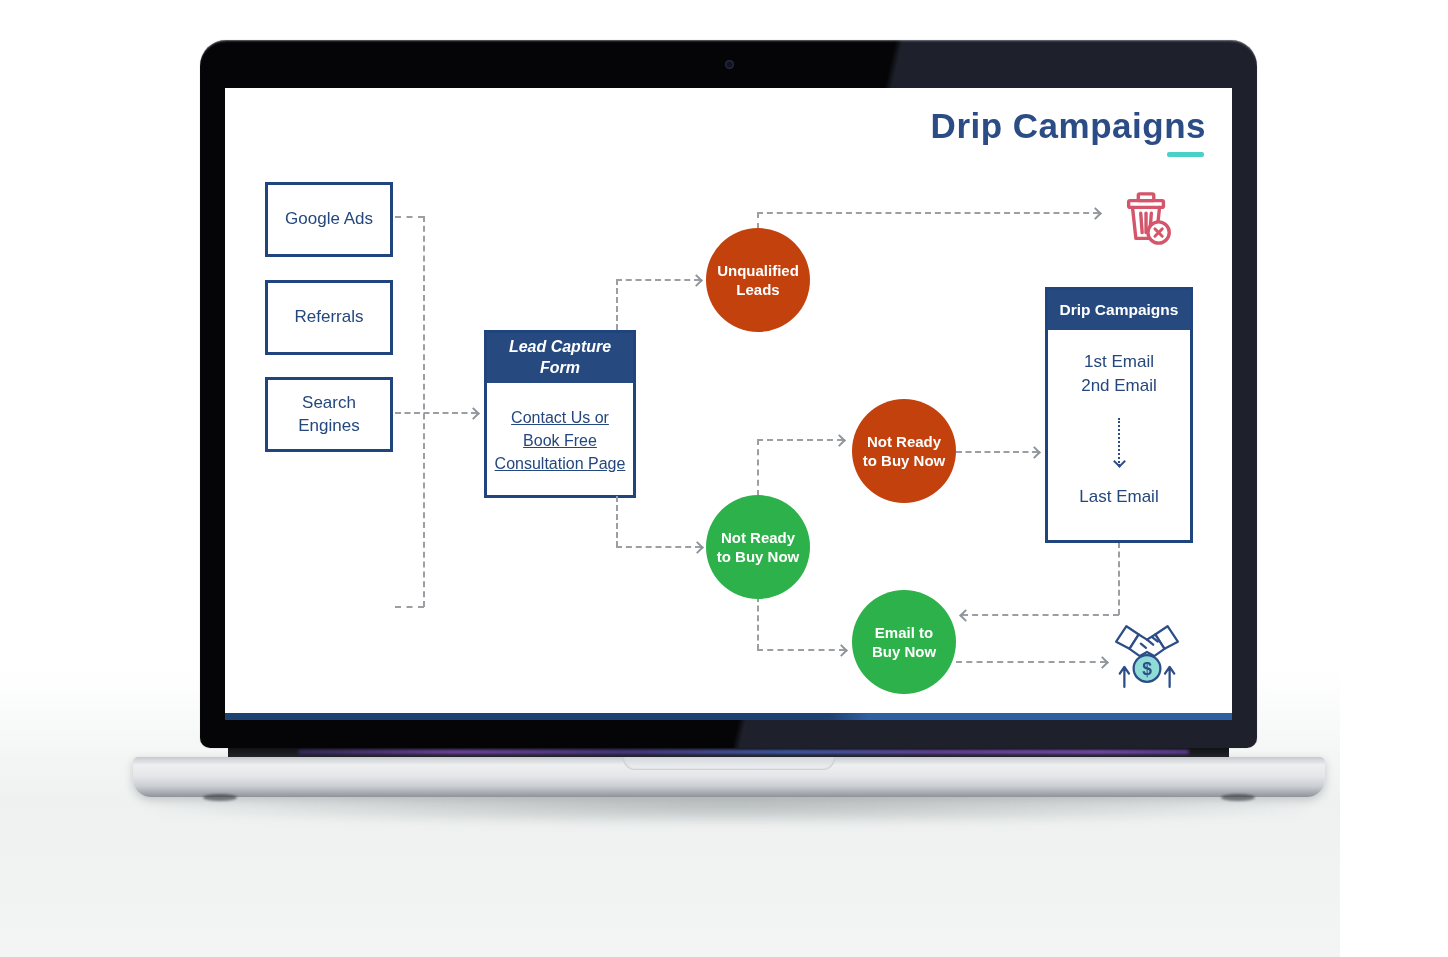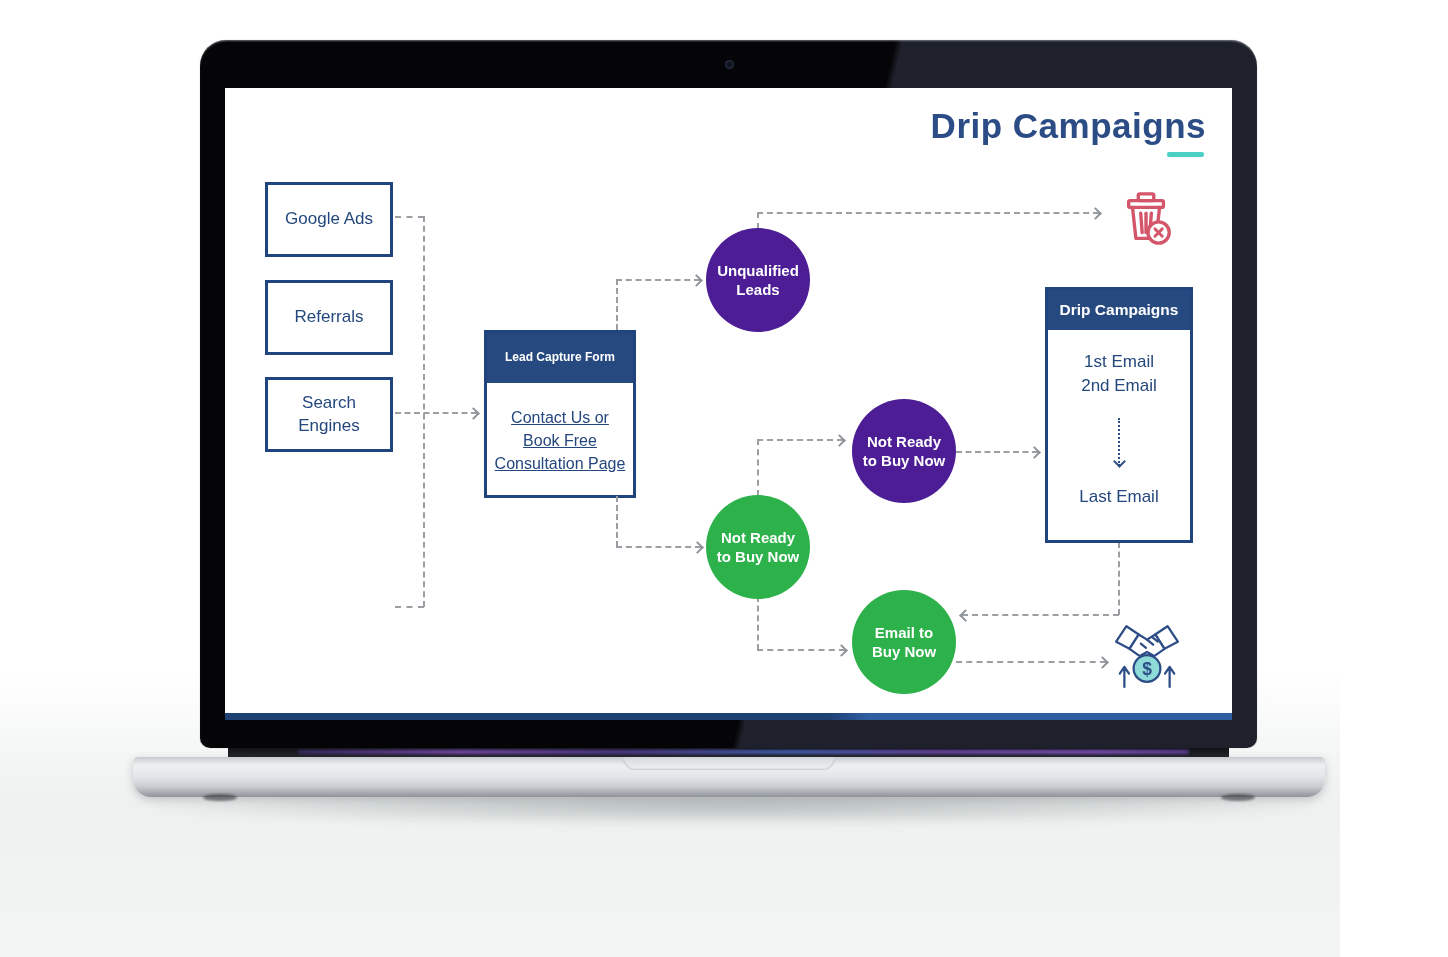--- a/index.html
+++ b/index.html
@@ -44,36 +44,36 @@
   .src-box { position:absolute; left:40px; width:128px; height:75px; background:#fff;
     border:3px solid #1f447e; color:#24477d; font-size:17px; line-height:1.3; font-weight:500;
     display:flex; align-items:center; justify-content:center; text-align:center; padding:4px 14px; }
 
   .panel { position:absolute; background:#fff; border:3px solid #1f447e; }
   .panel .hd { background:#264a80; color:#fff; font-weight:700; text-align:center;
     display:flex; align-items:center; justify-content:center; line-height:1.3; }
   .panel .bd { color:#24477d; text-align:center;text-decoration:underline; }
 
   .lead-box { left:259px; top:242px; width:152px; height:168px; }
-  .lead-box .hd { height:50px; font-size:12px; padding:2px 8px; }
+  .lead-box .hd { height:50px; font-size:16px; padding:2px 8px;font-style:italic; }
   .lead-box .bd { height:115px; font-size:16px; line-height:1.45; display:flex; align-items:center; justify-content:center; padding:4px 6px; }
 
   .drip-box { left:820px; top:199px; width:148px; height:256px; }
   .drip-box .hd { height:40px; font-size:15.5px; }
   .drip-box .bd { position:relative; height:213px; font-size:17px; line-height:1.4; }
   .drip-box .emails { position:absolute; top:20px; width:100%; }
   .drip-box .last-email { position:absolute; top:155px; width:100%; }
   .vdot { position:absolute; left:50%; top:88px; height:48px; margin-left:-1px; border-left:2px dotted #2d4d87; }
   .vdot::after { content:""; position:absolute; left:-5px; bottom:0; width:7px; height:7px;
     border-top:2px solid #2d4d87; border-right:2px solid #2d4d87; transform:rotate(135deg); }
 
   .circle { position:absolute; width:104px; height:104px; border-radius:50%; color:#fff;
     font-weight:700; font-size:15px; line-height:1.3; text-align:center;
     display:flex; align-items:center; justify-content:center; padding:8px; }
-  .circle.red { background:#4c1d95; }
+  .circle.red { background:#c2410c; }
   .circle.green { background:#2db14b; }
 
   .hline { position:absolute; height:0; border-top:2px dashed #9b9fa4; }
   .vline { position:absolute; width:0; border-left:2px dashed #9b9fa4; }
   .arr-r::after { content:""; position:absolute; right:-1px; top:-5.5px; width:7px; height:7px;
     border-top:2px solid #8e949a; border-right:2px solid #8e949a; transform:rotate(45deg); }
   .arr-l::before { content:""; position:absolute; left:-1px; top:-5.5px; width:7px; height:7px;
     border-top:2px solid #8e949a; border-right:2px solid #8e949a; transform:rotate(-135deg); }
 
   .footer-bar { position:absolute; left:0; bottom:0; width:100%; height:7px;

